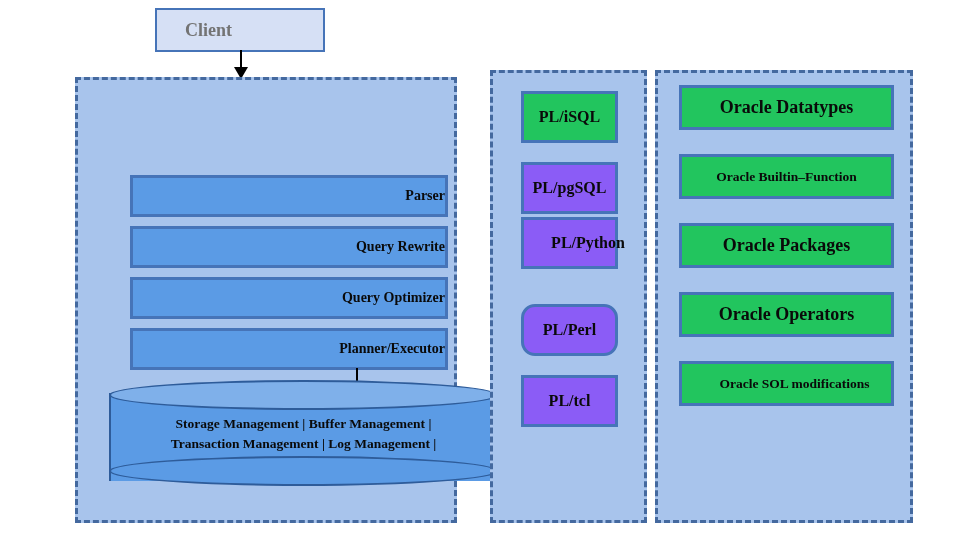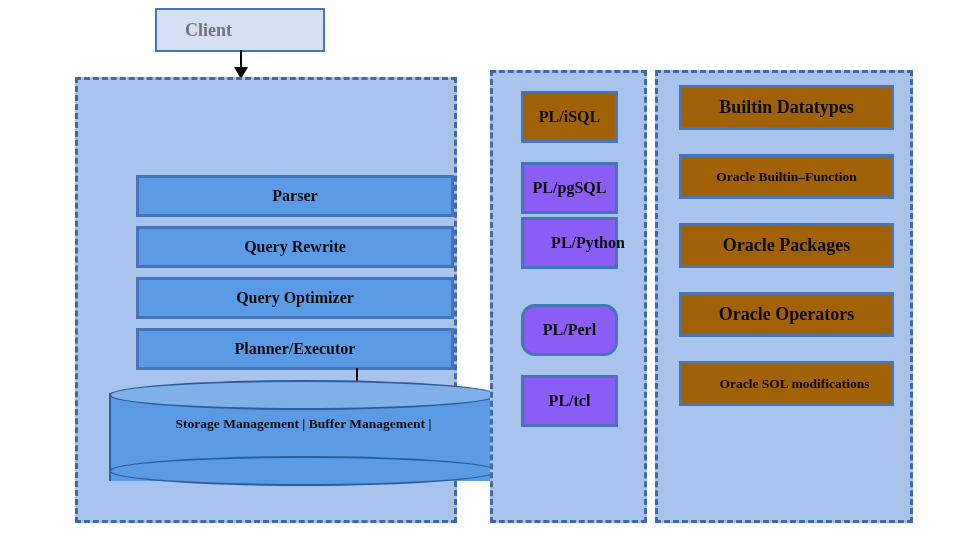--- a/index.html
+++ b/index.html
@@ -69,31 +69,31 @@
     border-top: 12px solid #000000;
   }
   #arrow-client { left: 232px; top: 50px; width: 18px; height: 29px; }
   #arrow-client .shaft { height: 18px; }
   #arrow-exec   { left: 270px; top: 288px; width: 18px; height: 80px; }
   #arrow-exec .shaft { height: 68px; }
 
   
   .stage {
     position: absolute;
-    left: 58px;
+    left: 52px;
     width: 318px;
     height: 42px;
     background: #5b9be5;
     border: 3px solid #4674b8;
     box-sizing: border-box;
     display: flex;
     align-items: center;
-    justify-content: center;
-    font-weight: bold;
-    font-size: 16px;
+    justify-content: flex-end;
+    font-weight: bold;
+    font-size: 14px;
     color: #0a0a0a;
   }
 
   
   .cylinder {
     position: absolute;
     left: 31px;
     top: 300px;
     width: 389px;
     height: 114px;
@@ -149,21 +149,21 @@
     box-sizing: border-box;
     display: flex;
     align-items: center;
     justify-content: center;
     text-align: center;
     font-weight: bold;
     color: #0a0a0a;
     border: 3px solid #4674b8;
   }
   .item.blue   { background: #8b5cf6; }
-  .item.yellow { background: #a16207; text-align: right; }
+  .item.yellow { background: #22c55e; text-align: right; }
 
   .pl-item {
     left: 28px;
     width: 97px;
     height: 52px;
     font-size: 16px;
   }
   .oracle-item {
     left: 21px;
     width: 215px;
@@ -204,20 +204,21 @@
     <div class="shaft"></div>
     <div class="head"></div>
   </div>
 
   <div class="cylinder">
     <div class="cyl-body"></div>
     <div class="cyl-bottom"></div>
     <div class="cyl-top"></div>
     <div class="cyl-text">
       <div>Storage Management | Buffer Management |</div>
+      <div>Transaction Management | Log Management |</div>
     </div>
   </div>
 </div>
 
 <div class="panel" id="panel-pl">
   <div id="pl-items">
       <div class="item pl-item yellow" style="top: 18px;">
         <span>PL/iSQL</span>
       </div>
       <div class="item pl-item blue" style="top: 89px;">
@@ -231,21 +232,21 @@
       </div>
       <div class="item pl-item blue" style="top: 302px;">
         <span>PL/tcl</span>
       </div>
     </div>
 </div>
 
 <div class="panel" id="panel-oracle">
   <div id="oracle-items">
       <div class="item oracle-item yellow lg" style="top: 12px;">
-        <span>Builtin Datatypes</span>
+        <span>Oracle Datatypes</span>
       </div>
       <div class="item oracle-item yellow sm" style="top: 81px;">
         <span>Oracle Builtin–Function</span>
       </div>
       <div class="item oracle-item yellow lg" style="top: 150px;">
         <span>Oracle Packages</span>
       </div>
       <div class="item oracle-item yellow lg" style="top: 219px;">
         <span>Oracle Operators</span>
       </div>

